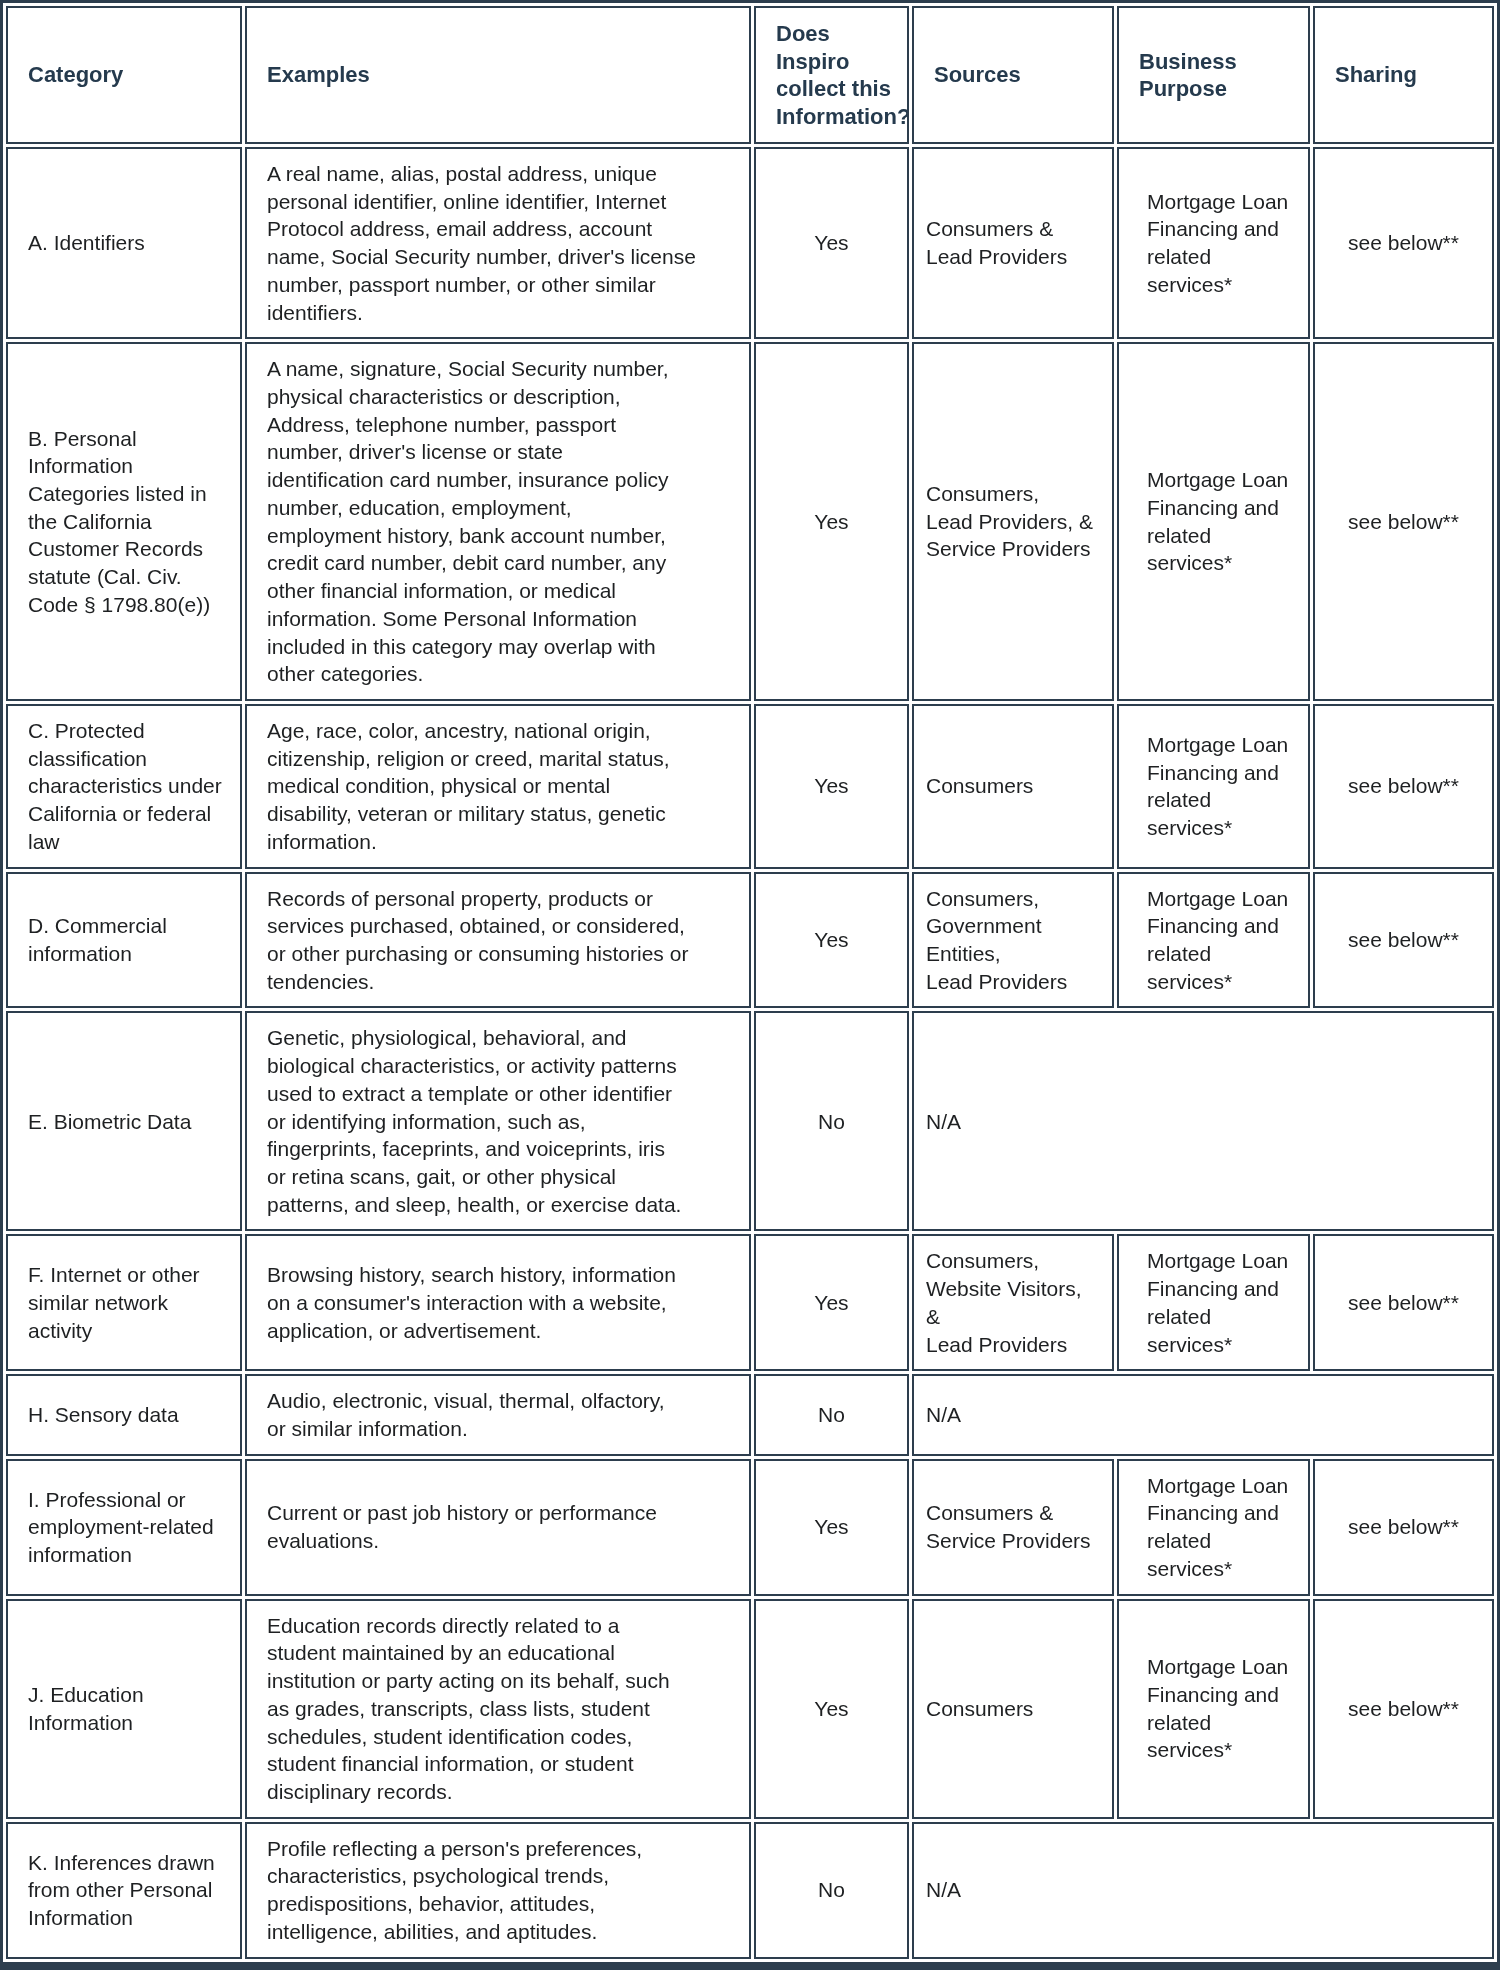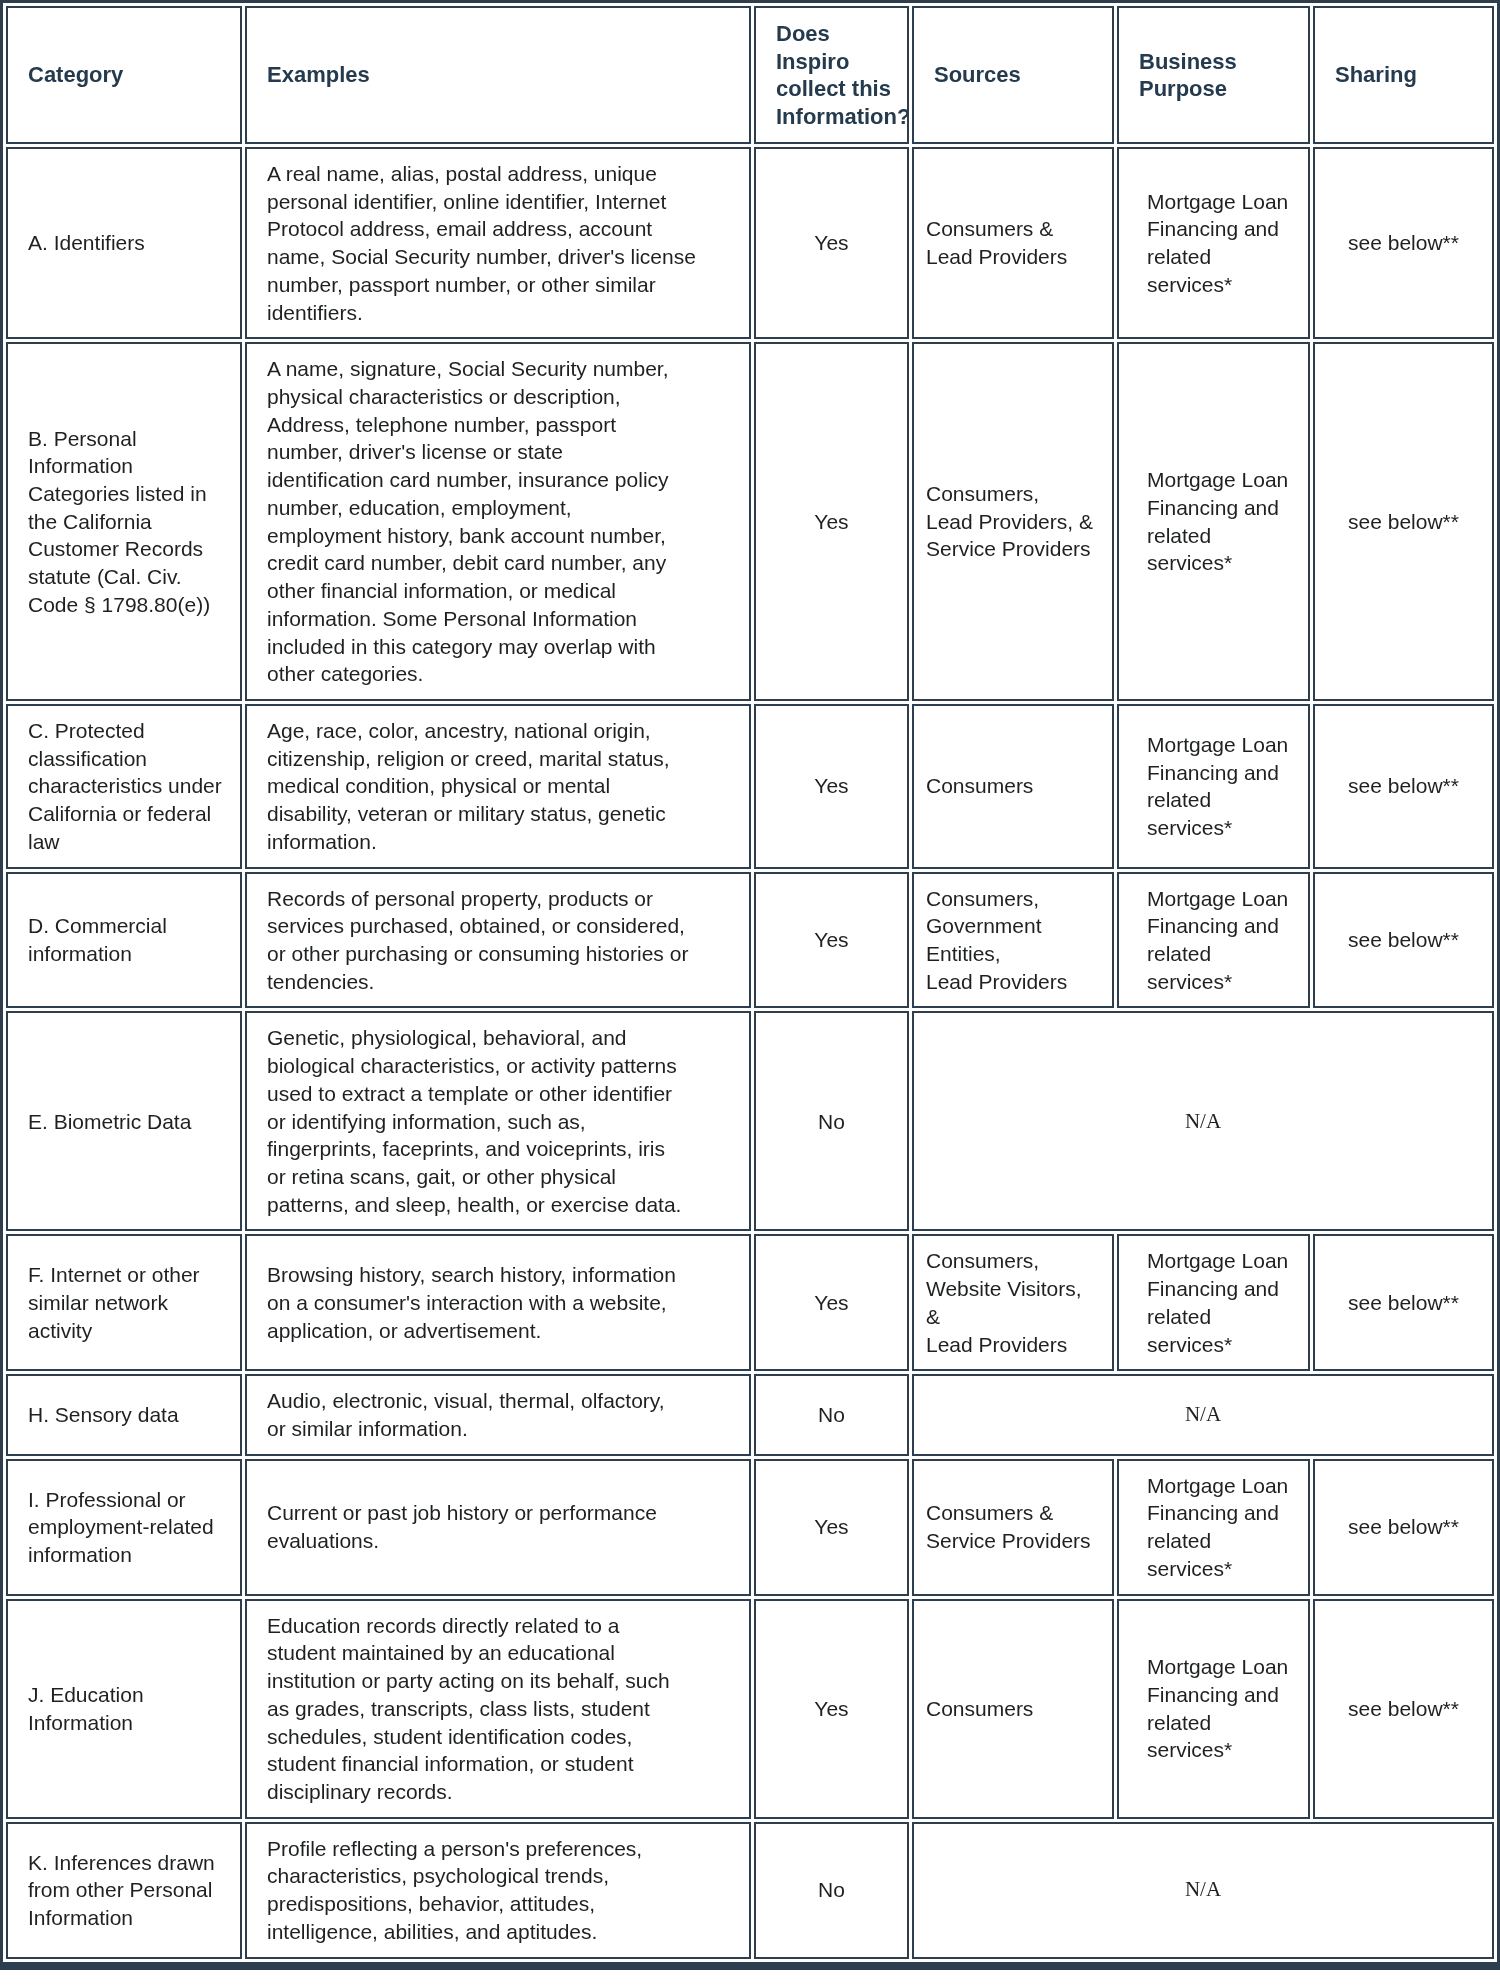--- a/index.html
+++ b/index.html
@@ -41,21 +41,21 @@
     line-height: 1.32;
     color: #1e2022;
     padding: 11px 12px;
   }
   td.cat   { padding-left: 20px; padding-right: 18px; }
   td.ex    { padding-left: 20px; padding-right: 14px; margin-left: 16px; }
   td.col   { text-align: center; margin-top: 19px; }
   td.src   { padding-right: 8px; }
   td.biz   { padding-left: 28px; padding-right: 8px; }
   td.share { text-align: center; }
-  td.na    { text-align: center; font-family: Liberation Serif, serif; }
+  td.na    { text-align: left; }
 </style>
 </head>
 <body>
 
 <table class="privacy-table">
   <colgroup>
     <col style="width:236px">
     <col style="width:506px">
     <col style="width:155px">
     <col style="width:202px">

